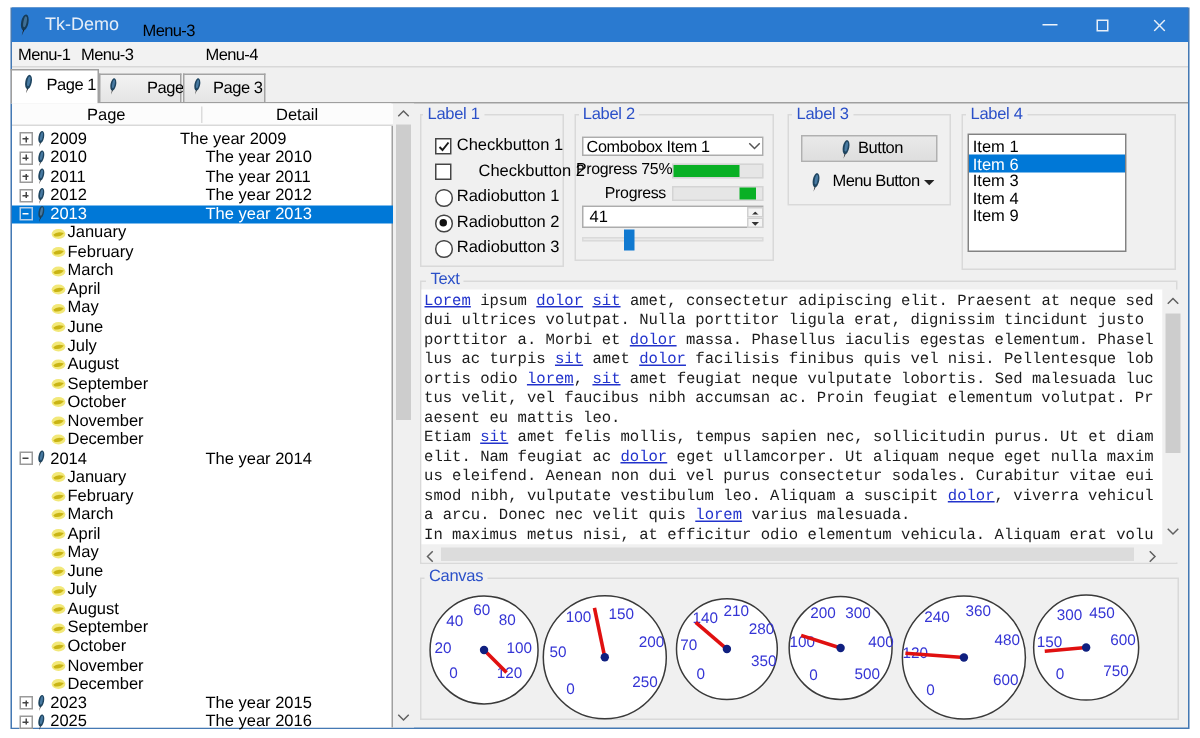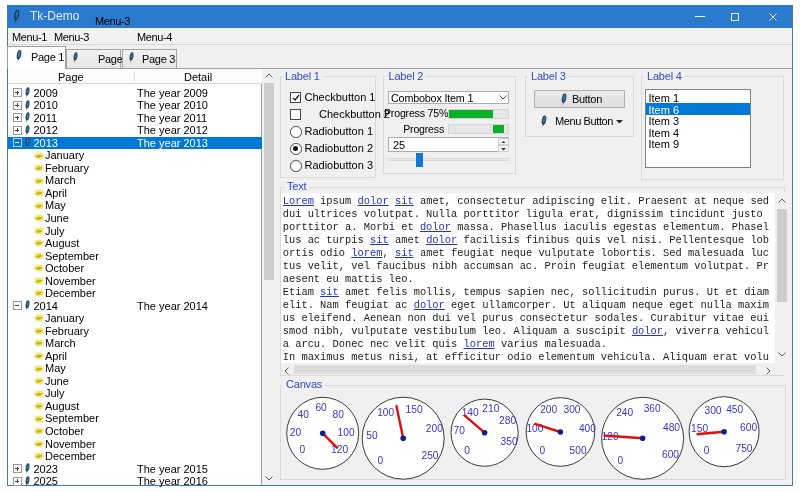--- a/index.html
+++ b/index.html
@@ -67,21 +67,21 @@
     <div style="position:absolute;left:3px;top:1.5px;width:1px;height:4px;background:#454545"></div>
   </div>
 <svg style="position:absolute;left:24px;top:87.365px" width="7" height="11" viewBox="0 0 10 16">
     <g transform="rotate(11 5 6.5)">
       <ellipse cx="5" cy="6.3" rx="2.7" ry="6" fill="#1f4560"></ellipse>
       <ellipse cx="5.1" cy="5.8" rx="1.2" ry="4.1" fill="#487aa2"></ellipse>
     </g>
     <path d="M3.9,11.6 L2.8,15.9 L4.6,12.1 Z" fill="#1c1c1c"></path>
   </svg>
 <div class="abs t11" style="left:33.5px;top:86.7px;color:#000000">2009</div>
-<div class="abs t11" style="left:137px;top:86.7px;color:#000000">The year 2009</div>
+<div class="abs t11" style="left:120px;top:86.7px;color:#000000">The year 2009</div>
 <div style="position:absolute;left:12.5px;top:100.895px;width:9px;height:9px;border:1px solid #9a9a9a;background:#ffffff;box-sizing:border-box">
     <div style="position:absolute;left:1.5px;top:3px;width:4px;height:1px;background:#454545"></div>
     <div style="position:absolute;left:3px;top:1.5px;width:1px;height:4px;background:#454545"></div>
   </div>
 <svg style="position:absolute;left:24px;top:99.895px" width="7" height="11" viewBox="0 0 10 16">
     <g transform="rotate(11 5 6.5)">
       <ellipse cx="5" cy="6.3" rx="2.7" ry="6" fill="#1f4560"></ellipse>
       <ellipse cx="5.1" cy="5.8" rx="1.2" ry="4.1" fill="#487aa2"></ellipse>
     </g>
     <path d="M3.9,11.6 L2.8,15.9 L4.6,12.1 Z" fill="#1c1c1c"></path>
@@ -316,21 +316,21 @@
 <svg class="abs" style="left:499px;top:95px" width="8" height="5" viewBox="0 0 8 5">
     <path d="M0.5,0.5 L4,4 L7.5,0.5" stroke="#555" fill="none"></path>
   </svg>
 <div class="abs t10" style="left:384px;top:107px;width:60px;text-align:right">Progress 75%</div>
 <div class="abs" style="left:448px;top:108.8px;width:61px;height:10.5px;border:1px solid #d4d4d4;background:#e6e6e6"></div>
 <div class="abs" style="left:449px;top:109.8px;width:44px;height:8.5px;background:#09b025"></div>
 <div class="abs t10" style="left:384px;top:122.6px;width:60px;text-align:right">Progress</div>
 <div class="abs" style="left:448px;top:123.7px;width:61px;height:10.5px;border:1px solid #d4d4d4;background:#e6e6e6"></div>
 <div class="abs" style="left:493px;top:124.7px;width:11px;height:8.5px;background:#09b025"></div>
 <div class="abs" style="left:387.5px;top:137px;width:121.5px;height:15px;border:1px solid #acacac;background:#fff"></div>
-<div class="abs t11" style="left:393px;top:139px">25</div>
+<div class="abs t11" style="left:393px;top:139px">41</div>
 <div class="abs" style="left:497.5px;top:138px;width:11px;height:6.5px;background:#f4f4f4;border:1px solid #d0d0d0"></div>
 <div class="abs" style="left:497.5px;top:145.4px;width:11px;height:6.5px;background:#f4f4f4;border:1px solid #d0d0d0"></div>
 <svg class="abs" style="left:500.5px;top:140.5px" width="5" height="2.5" viewBox="0 0 6 3">
     <path d="M0,3 L3,0 L6,3 Z" fill="#333"></path>
   </svg>
 <svg class="abs" style="left:500.5px;top:148.3px" width="5" height="2.5" viewBox="0 0 6 3">
     <path d="M0,0 L3,3 L6,0 Z" fill="#333"></path>
   </svg>
 <div class="abs" style="left:387.5px;top:158.3px;width:121.5px;height:2.5px;background:#e9e9e9;border:0.5px solid #dadada"></div>
 <div class="abs" style="left:415.5px;top:152.5px;width:7.5px;height:14px;background:#1079d0"></div>

